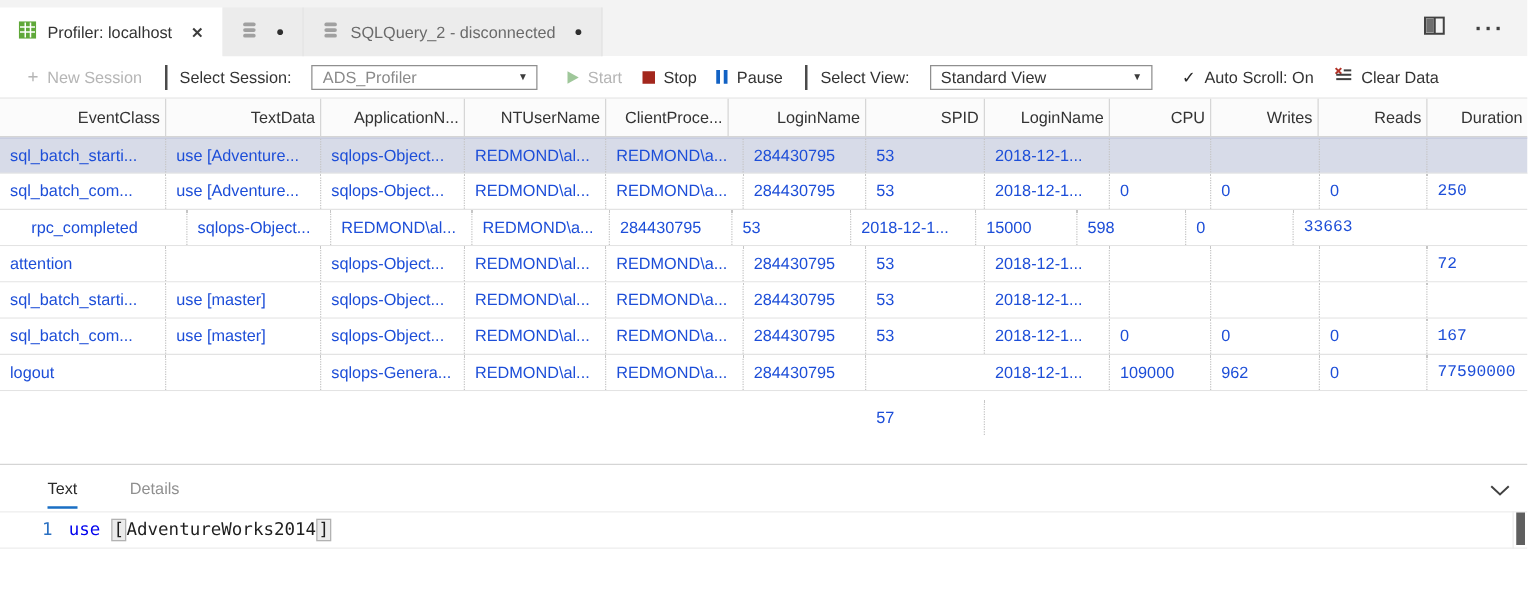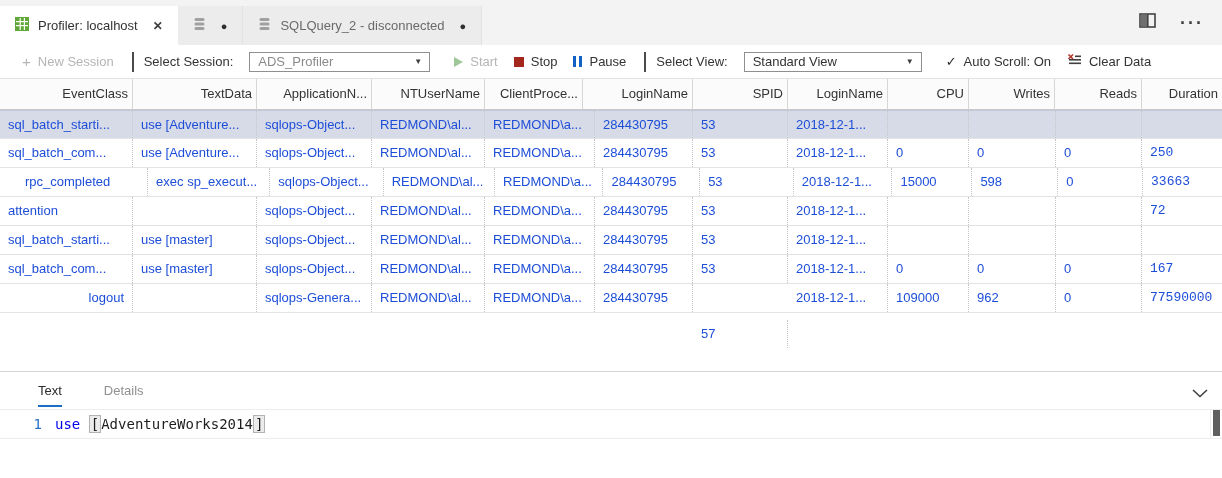--- a/index.html
+++ b/index.html
@@ -206,21 +206,20 @@
           <div class="gcell" style="width: 98px;">284430795</div>
           <div class="gcell" style="width: 95px;">53</div>
           <div class="gcell" style="width: 100px;">2018-12-1...</div>
           <div class="gcell" style="width: 81px;">0</div>
           <div class="gcell" style="width: 87px;">0</div>
           <div class="gcell" style="width: 86px;">0</div>
           <div class="gcell" style="width: 80px;">250</div>
         </div>
         <div class="grow">
           <div class="gcell" style="width: 133px; margin-left: 17px;">rpc_completed</div>
-          <div class="gcell" style="width: 124px;">exec sp_execut...</div>
           <div class="gcell" style="width: 115px;">sqlops-Object...</div>
           <div class="gcell" style="width: 113px;">REDMOND\al...</div>
           <div class="gcell" style="width: 110px;">REDMOND\a...</div>
           <div class="gcell" style="width: 98px;">284430795</div>
           <div class="gcell" style="width: 95px;">53</div>
           <div class="gcell" style="width: 100px;">2018-12-1...</div>
           <div class="gcell" style="width: 81px;">15000</div>
           <div class="gcell" style="width: 87px;">598</div>
           <div class="gcell" style="width: 86px;">0</div>
           <div class="gcell" style="width: 80px;">33663</div>
@@ -261,21 +260,21 @@
           <div class="gcell" style="width: 110px;">REDMOND\a...</div>
           <div class="gcell" style="width: 98px;">284430795</div>
           <div class="gcell" style="width: 95px;">53</div>
           <div class="gcell" style="width: 100px;">2018-12-1...</div>
           <div class="gcell" style="width: 81px;">0</div>
           <div class="gcell" style="width: 87px;">0</div>
           <div class="gcell" style="width: 86px;">0</div>
           <div class="gcell" style="width: 80px;">167</div>
         </div>
         <div class="grow">
-          <div class="gcell" style="width: 133px; text-align: right;">logout</div>
+          <div class="gcell" style="width: 133px;">logout</div>
           <div class="gcell" style="width: 124px;"></div>
           <div class="gcell" style="width: 115px;">sqlops-Genera...</div>
           <div class="gcell" style="width: 113px;">REDMOND\al...</div>
           <div class="gcell" style="width: 110px;">REDMOND\a...</div>
           <div class="gcell" style="width: 98px;">284430795</div>
           <div class="gcell" style="width: 95px; margin-top: 36px;">57</div>
           <div class="gcell" style="width: 100px;">2018-12-1...</div>
           <div class="gcell" style="width: 81px;">109000</div>
           <div class="gcell" style="width: 87px;">962</div>
           <div class="gcell" style="width: 86px;">0</div>

